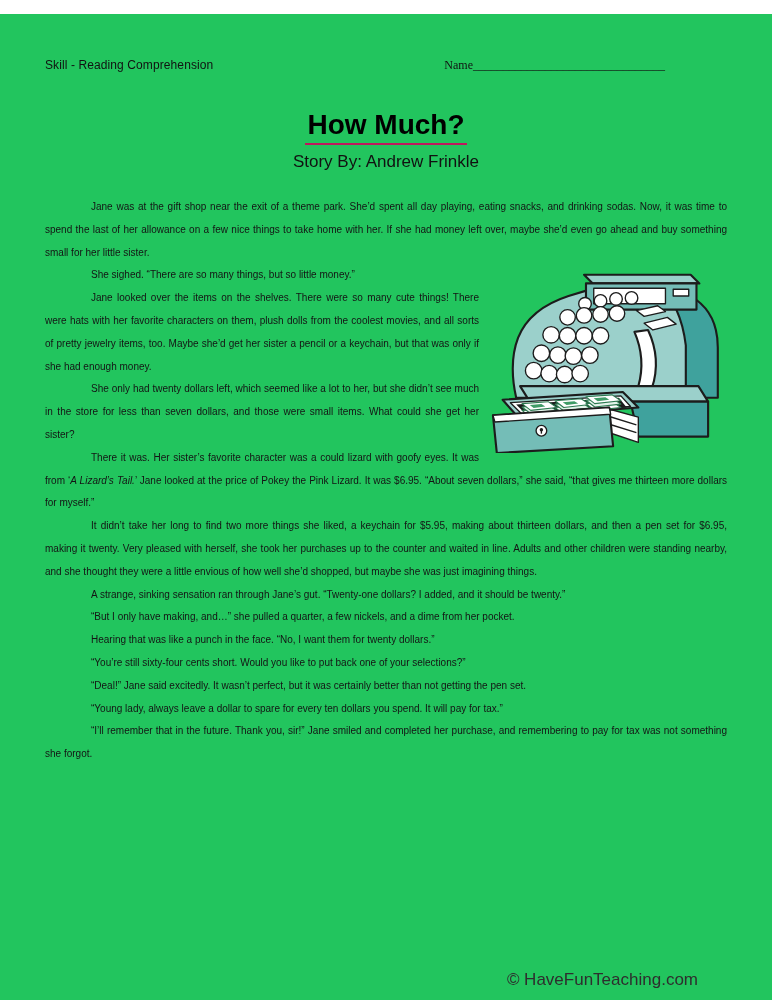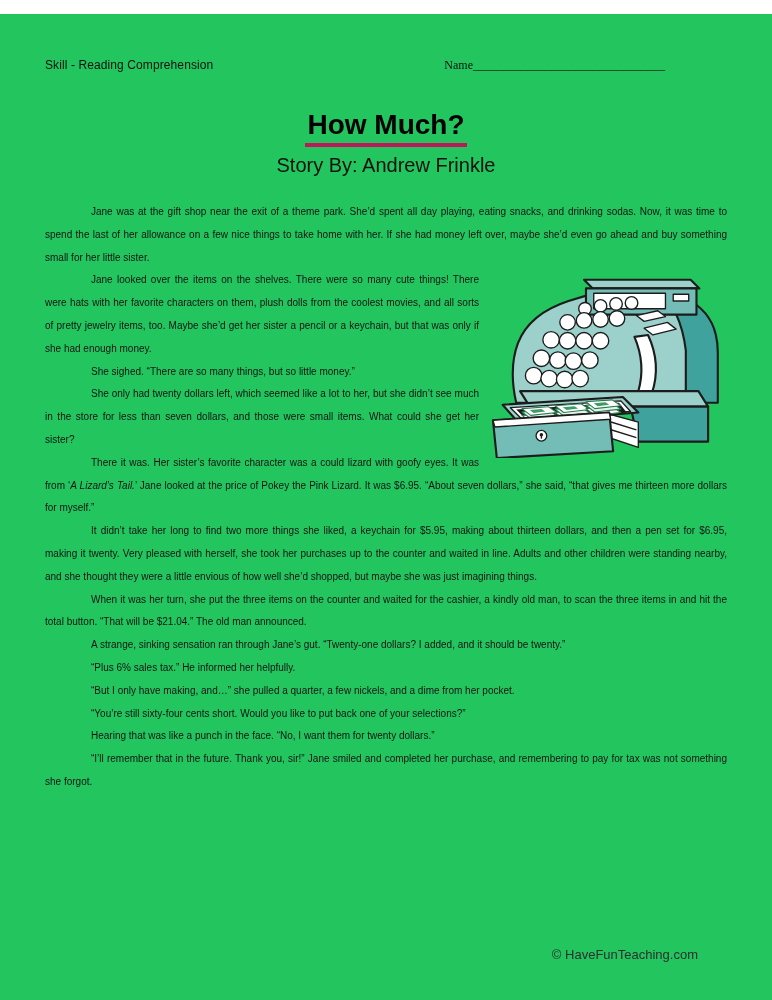--- a/index.html
+++ b/index.html
@@ -28,27 +28,27 @@
   
   .title {
     margin: 36px 0 0 0;
     text-align: center;
     font-size: 28px;
     font-weight: bold;
     color: #000;
   }
   .title .t-underline {
     display: inline-block;
-    border-bottom: 4px solid #be185d;
+    border-bottom: 2px solid #be185d;
     padding: 0 2px 2px 2px;
   }
   .byline {
     margin-top: 7px;
     text-align: center;
-    font-size: 20px;
+    font-size: 17px;
     color: #111;
   }
   
   .story {
     margin-top: 24px;
     font-size: 10px;
     line-height: 22.8px;
     text-align: justify;
     color: #141414;
   }
@@ -73,22 +73,22 @@
   .c-ink   { fill: #1a1a1a; }
   .c-billlt{ fill: #e2f3e9; }
   .c-money { fill: var(--money-green, #3f9b66); }
   .outl    { stroke: #1c1c1c; stroke-width: 2.2; stroke-linejoin: round; }
   .outl-thin { stroke: #1c1c1c; stroke-width: 1.4; stroke-linejoin: round; }
   .bill    { stroke: #2c7a50; stroke-width: 1.1; stroke-linejoin: round; }
   
   .ftr {
     position: absolute;
     right: 74px;
-    bottom: 52px;
-    font-size: 13px;
+    bottom: 24px;
+    font-size: 17px;
     color: #2e2e2e;
   }
 </style>
 </head>
 <body>
 
 <div class="page">
 
   <div class="hdr">
     <span class="skill">Skill - Reading Comprehension</span>
@@ -174,28 +174,28 @@
         </g>
 
         <path class="c-mid outl" d="M2 150 L122 142 L126 182 L6 189 Z"></path>
         <path class="c-white outl-thin" d="M2 150 L122 142 L123.5 149 L4 157 Z"></path>
         <circle class="c-white outl-thin" cx="52" cy="166" r="5.5"></circle>
         <circle class="c-ink" cx="52" cy="165" r="1.8"></circle>
         <path fill="none" class="outl-thin" d="M52 166 L52 169"></path>
       </svg>
     </div>
 
-  <p><span>Jane looked over the items on the shelves. There were so many cute things! There were hats with her favorite characters on them, plush dolls from the coolest movies, and all sorts of pretty jewelry items, too. Maybe she’d get her sister a pencil or a keychain, but that was only if she had enough money.</span></p>
-      <p><span>She sighed. “There are so many things, but so little money.”</span></p>
+  <p><span>She sighed. “There are so many things, but so little money.”</span></p>
+      <p><span>Jane looked over the items on the shelves. There were so many cute things! There were hats with her favorite characters on them, plush dolls from the coolest movies, and all sorts of pretty jewelry items, too. Maybe she’d get her sister a pencil or a keychain, but that was only if she had enough money.</span></p>
       <p><span>She only had twenty dollars left, which seemed like a lot to her, but she didn’t see much in the store for less than seven dollars, and those were small items. What could she get her sister?</span></p>
       <p><span>There it was. Her sister’s favorite character was a could lizard with goofy eyes. It was from ‘</span><span class="it">A Lizard’s Tail.</span><span>’ Jane looked at the price of Pokey the Pink Lizard. It was $6.95. “About seven dollars,” she said, “that gives me thirteen more dollars for myself.”</span></p>
       <p><span>It didn’t take her long to find two more things she liked, a keychain for $5.95, making about thirteen dollars, and then a pen set for $6.95, making it twenty. Very pleased with herself, she took her purchases up to the counter and waited in line. Adults and other children were standing nearby, and she thought they were a little envious of how well she’d shopped, but maybe she was just imagining things.</span></p>
-      <p><span>When it was her turn, she put the three items on the counter and waited for the cashier, a kindly old man, to scan the three items in and hit the total button. “That will be $21.04.” The old man announced.</span></p>
       <p><span>A strange, sinking sensation ran through Jane’s gut. “Twenty-one dollars? I added, and it should be twenty.”</span></p>
-      <p><span>“Plus 6% sales tax.” He informed her helpfully.</span></p>
       <p><span>“But I only have making, and…” she pulled a quarter, a few nickels, and a dime from her pocket.</span></p>
+      <p><span>Hearing that was like a punch in the face. “No, I want them for twenty dollars.”</span></p>
       <p><span>“You’re still sixty-four cents short. Would you like to put back one of your selections?”</span></p>
-      <p><span>Hearing that was like a punch in the face. “No, I want them for twenty dollars.”</span></p>
+      <p><span>“Deal!” Jane said excitedly. It wasn’t perfect, but it was certainly better than not getting the pen set.</span></p>
+      <p><span>“Young lady, always leave a dollar to spare for every ten dollars you spend. It will pay for tax.”</span></p>
       <p><span>“I’ll remember that in the future. Thank you, sir!” Jane smiled and completed her purchase, and remembering to pay for tax was not something she forgot.</span></p>
     </div>
 
   <div class="ftr">© HaveFunTeaching.com</div>
 </div>
 
 </body></html>

